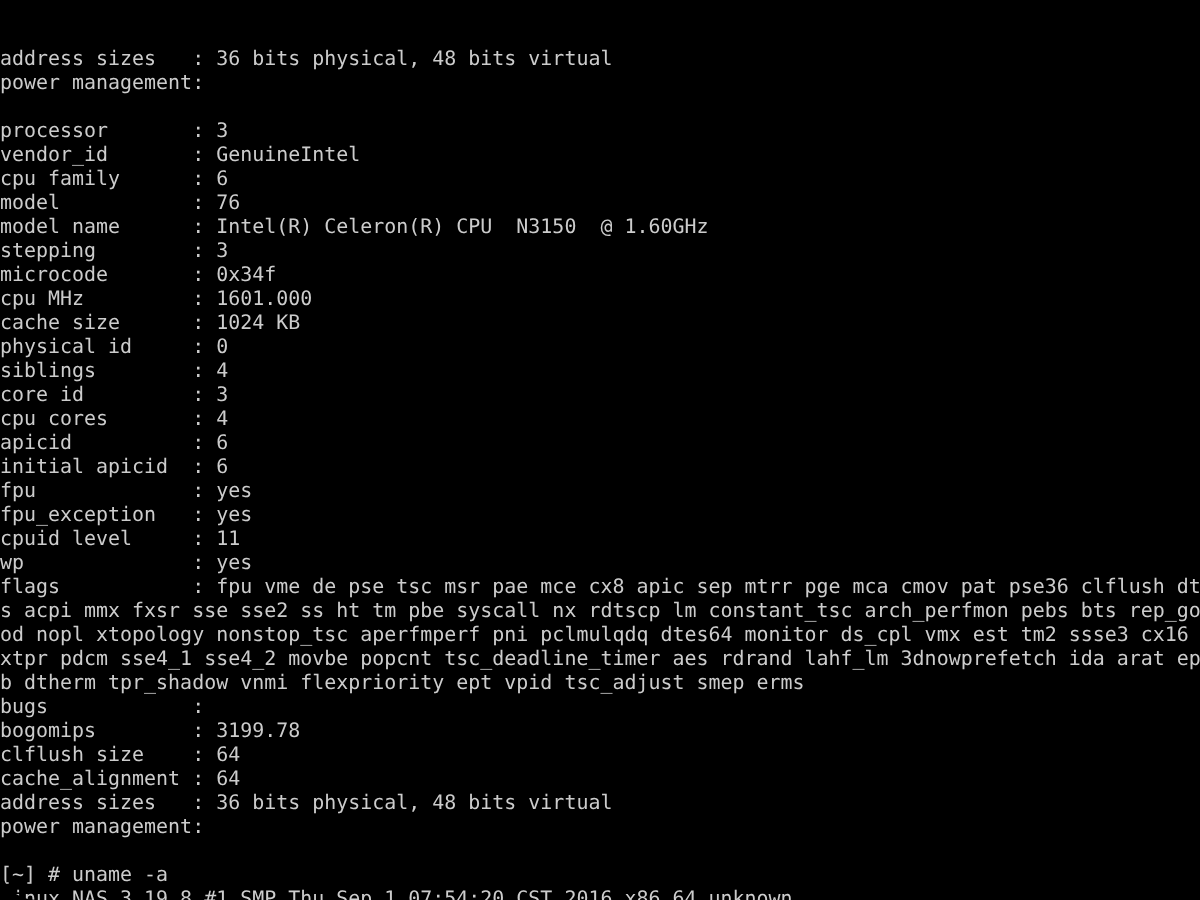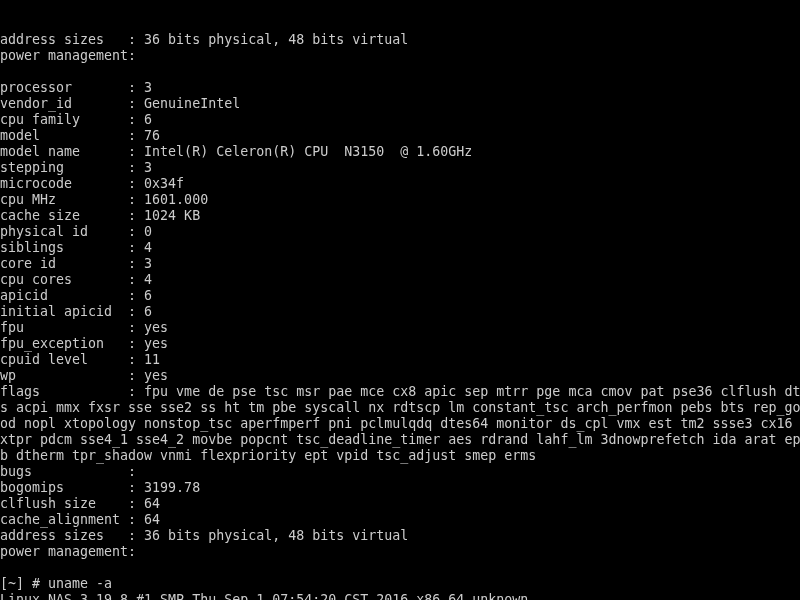--- a/index.html
+++ b/index.html
@@ -15,20 +15,21 @@
     color: #cccccc;
     font-family: "DejaVu Sans Mono", "Liberation Mono", monospace;
     font-size: 13.3px;
     line-height: 16px;
     overflow: hidden;
     position: relative;
     box-sizing: border-box;
     padding: 0;
     white-space: pre;
     letter-spacing: 0;
+    border-radius: 24px;
   }
   .term-line {
     height: 16px;
     line-height: 16px;
     white-space: pre;
     font-family: "DejaVu Sans Mono", "Liberation Mono", monospace;
     font-size: 13.3px;
     color: #cccccc;
     margin: 0;
     padding: 0;

